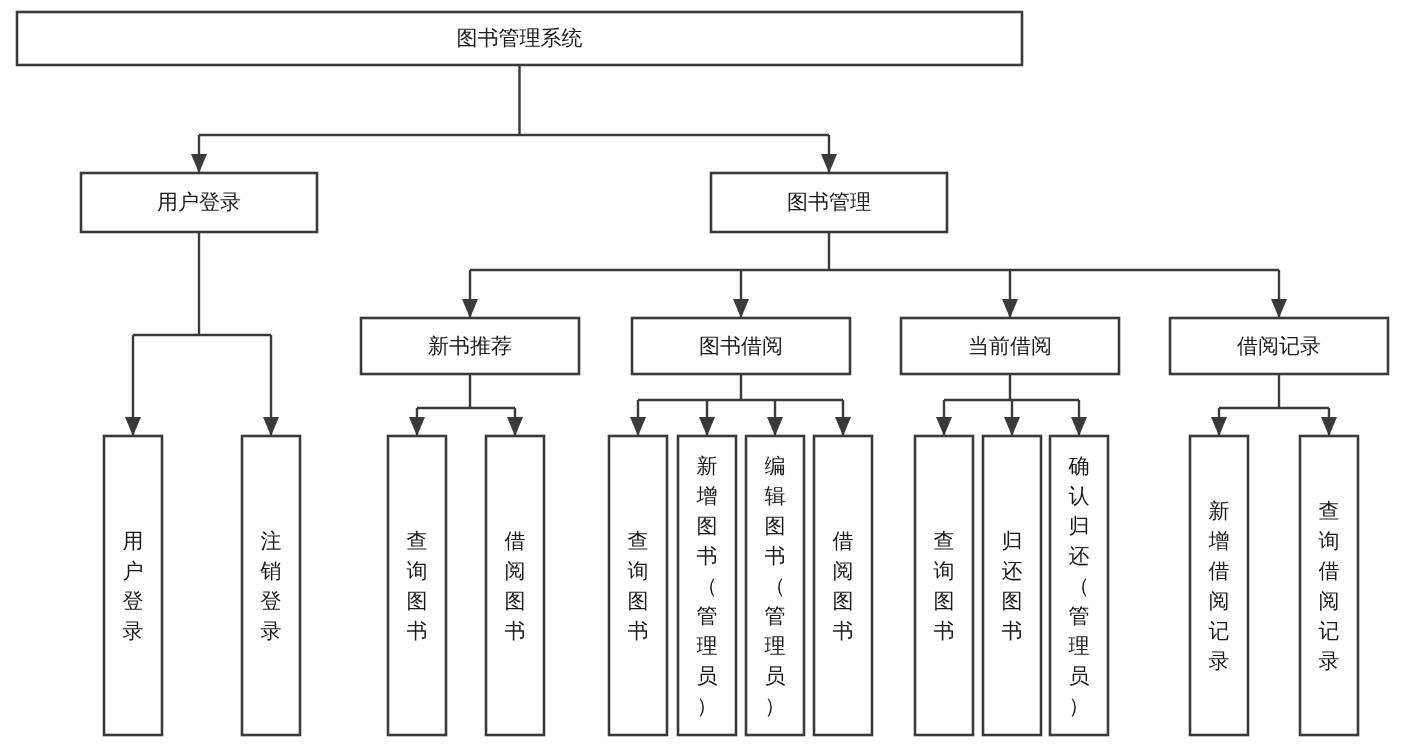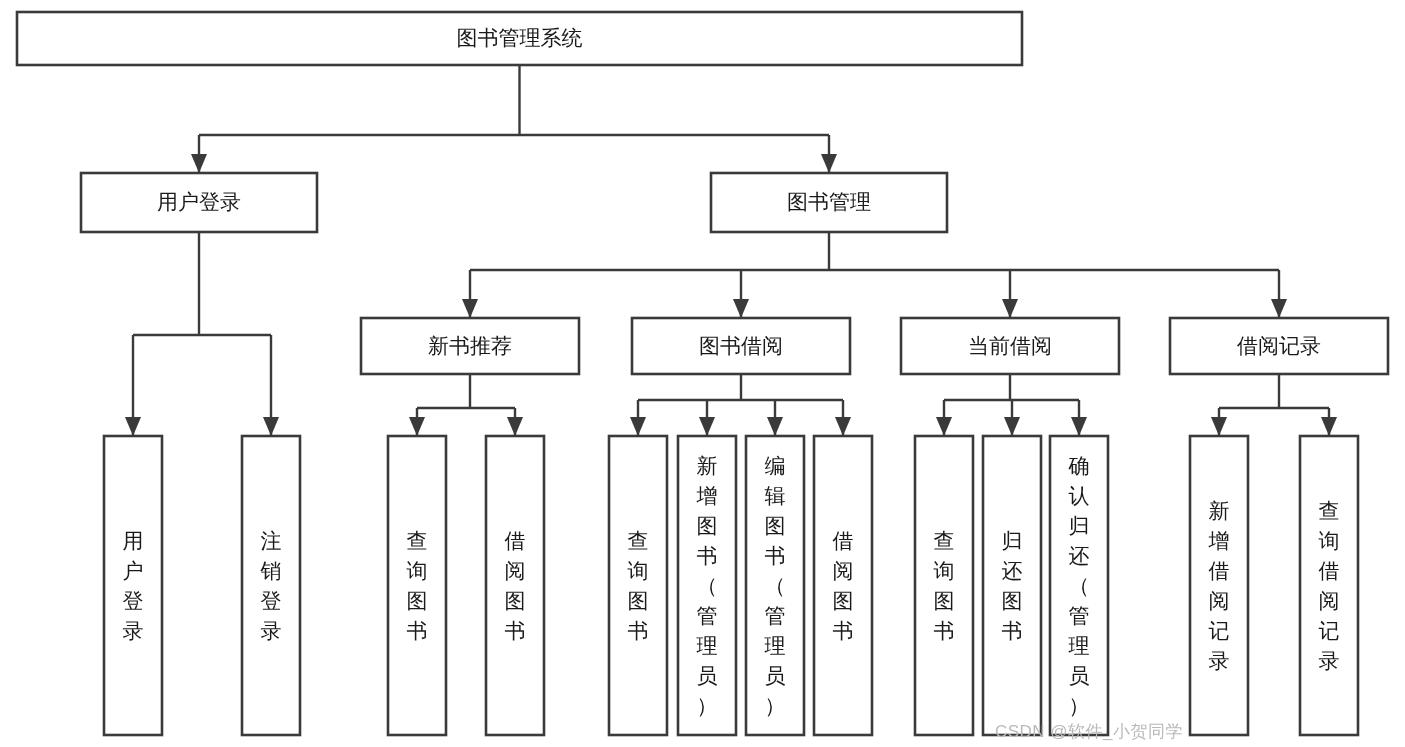--- a/index.html
+++ b/index.html
@@ -203,14 +203,13 @@
         <g>
           <rect x="1190" y="436" width="58" height="299" class="node-box"></rect>
           <text x="1219" y="517.5" class="node-label-v"><tspan x="1219" dy="0">新</tspan><tspan x="1219" dy="30">增</tspan><tspan x="1219" dy="30">借</tspan><tspan x="1219" dy="30">阅</tspan><tspan x="1219" dy="30">记</tspan><tspan x="1219" dy="30">录</tspan></text>
         </g>
         <g>
           <rect x="1300" y="436" width="58" height="299" class="node-box"></rect>
           <text x="1329" y="517.5" class="node-label-v"><tspan x="1329" dy="0">查</tspan><tspan x="1329" dy="30">询</tspan><tspan x="1329" dy="30">借</tspan><tspan x="1329" dy="30">阅</tspan><tspan x="1329" dy="30">记</tspan><tspan x="1329" dy="30">录</tspan></text>
         </g>
       </g>
   </svg>
-  <div class="watermark">CSDN @软件_小贺同学</div>
 </div>
 
 </body></html>

